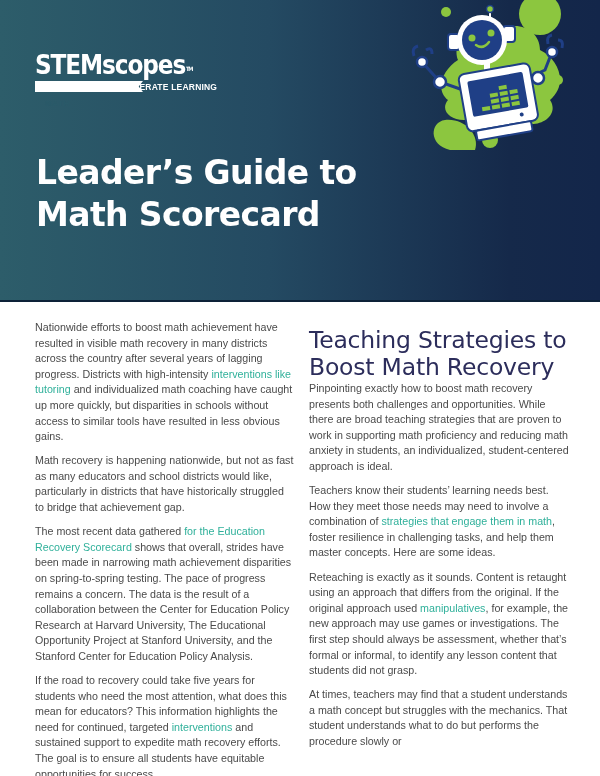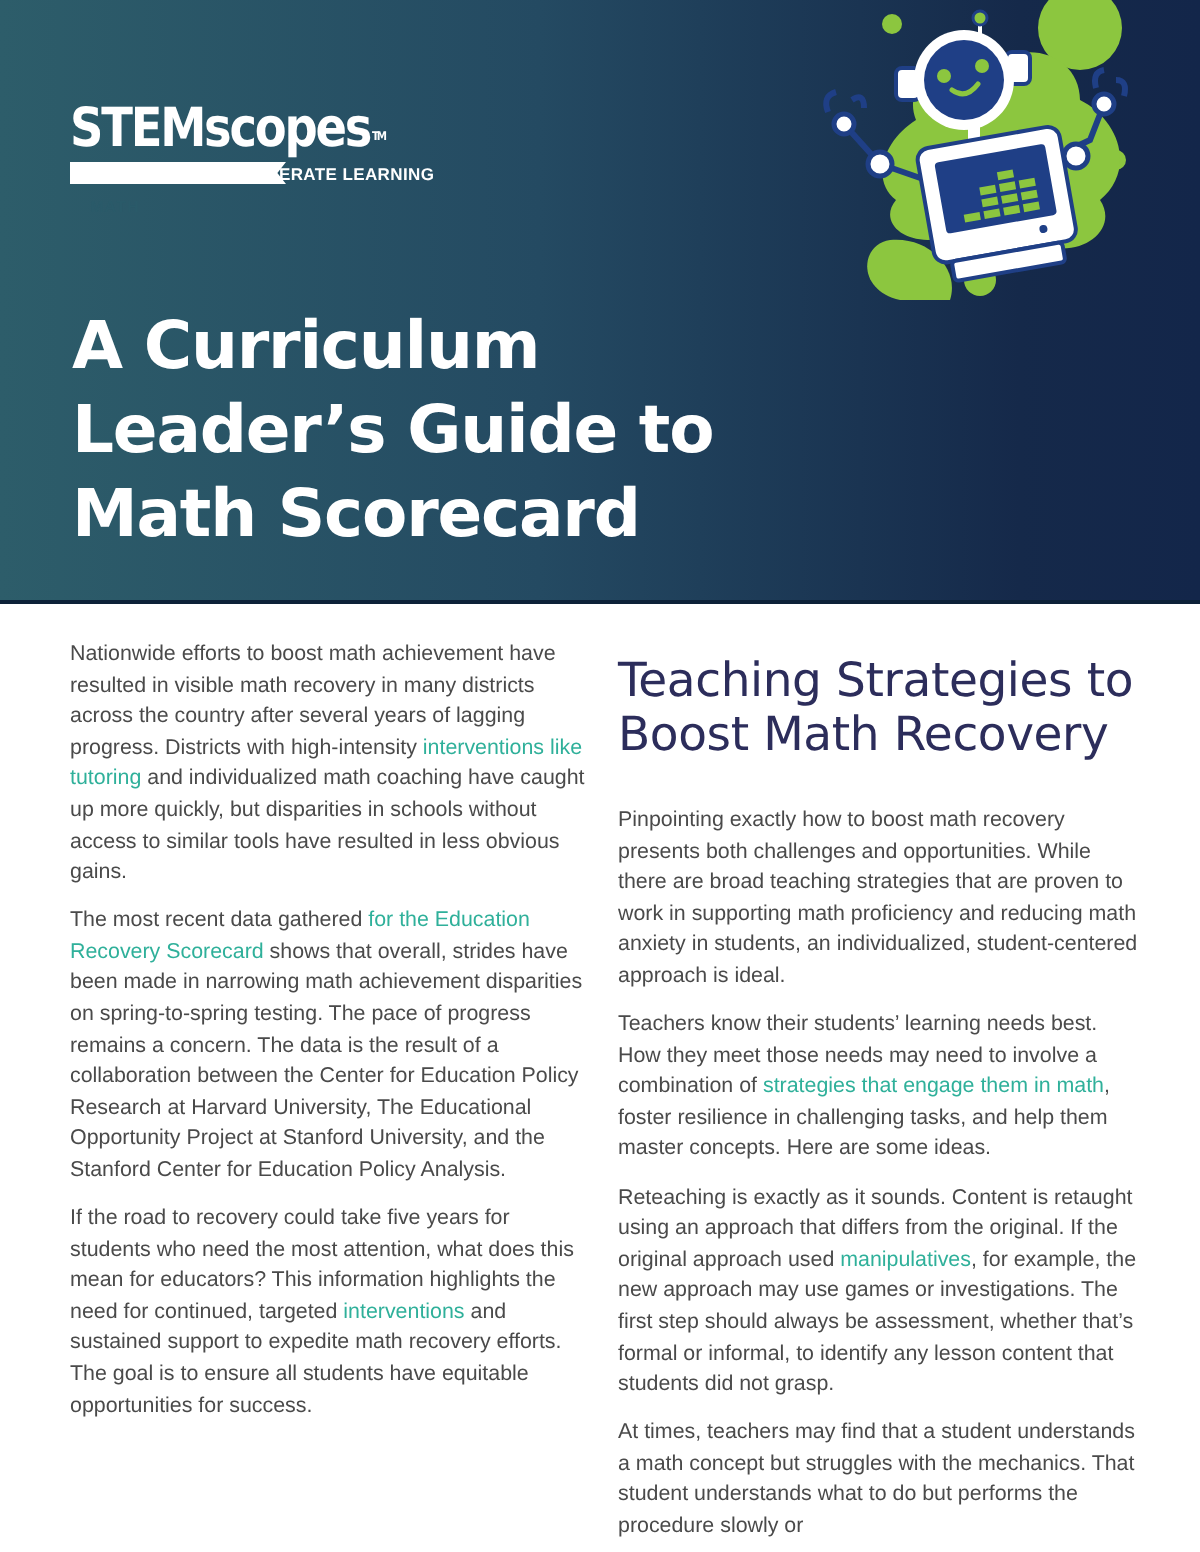--- a/index.html
+++ b/index.html
@@ -46,21 +46,21 @@
     }
     .hero-title span { display: block; }
     .robot { position: absolute; left: 400px; top: 0; width: 200px; height: 150px; }
 
     .col { position: absolute; top: 320px; color: #4a4a4a; font-size: 10.7px; line-height: 15.6px; }
     .col-left { left: 35px; width: 260px; }
     .col-right { left: 309px; width: 262px; }
     .col p { margin: 0 0 8.5px 0; }
     .link { color: #2fb09a; }
     .h2 {
-      margin: 7px 0 22px 0; color: #2c2d5b; font-weight: normal;
+      margin: 7px 0 0 0; color: #2c2d5b; font-weight: normal;
       font-size: 23.5px; line-height: 27px; letter-spacing: -0.2px;
       font-family: "DejaVu Sans", sans-serif;
     }
     .h3 {
       margin: 2px 0 8px 0; color: #2c2d5b; font-size: 11.5px; font-weight: bold;
       letter-spacing: 0.3px; line-height: 14px;
     }
   </style>
 </head>
 <body>
@@ -69,21 +69,20 @@
   <div class="logo">
     <div class="logo-word">
       <span>STEMscopes</span><span class="logo-tm">TM</span>
     </div>
     <div class="logo-math-ribbon"></div>
     <div class="logo-math">MATH</div>
     <div class="logo-powered">POWERED BY ACCELERATE LEARNING</div>
   </div>
 
   <h1 class="hero-title">
-    <span>A Curriculum</span>
     <span>Leader’s Guide to</span>
     <span>Math Scorecard</span>
   </h1>
 
   <svg class="robot" viewBox="0 0 200 150" xmlns="http://www.w3.org/2000/svg">
 
     <g fill="#8cc63f">
       <circle cx="46" cy="12" r="5"></circle>
       <circle cx="140" cy="14" r="21"></circle>
       <circle cx="158" cy="80" r="5"></circle>
@@ -135,20 +134,21 @@
       <circle cx="118" cy="118" r="2" fill="#1f3f86"></circle>
     </g>
   </svg>
 </div>
 <div class="hero-bottom-line"></div>
 
 <div class="col col-left">
   <p>
     <span>Nationwide efforts to boost math achievement have resulted in visible math recovery in many districts across the country after several years of lagging progress. Districts with high-intensity </span><a class="link">interventions like tutoring</a><span> and individualized math coaching have caught up more quickly, but disparities in schools without access to similar tools have resulted in less obvious gains.</span>
   </p>
+  <p>Math recovery is happening nationwide, but not as fast as many educators and school districts would like, particularly in districts that have historically struggled to bridge that achievement gap.</p>
   <p>
     <span>The most recent data gathered </span><a class="link">for the Education Recovery Scorecard</a><span> shows that overall, strides have been made in narrowing math achievement disparities on spring-to-spring testing. The pace of progress remains a concern. The data is the result of a collaboration between the Center for Education Policy Research at Harvard University, The Educational Opportunity Project at Stanford University, and the Stanford Center for Education Policy Analysis.</span>
   </p>
   <p>
     <span>If the road to recovery could take five years for students who need the most attention, what does this mean for educators? This information highlights the need for continued, targeted </span><a class="link">interventions</a><span> and sustained support to expedite math recovery efforts. The goal is to ensure all students have equitable opportunities for success.</span>
   </p>
 </div>
 
 <div class="col col-right">
   <h2 class="h2">Teaching Strategies to Boost Math Recovery</h2>

